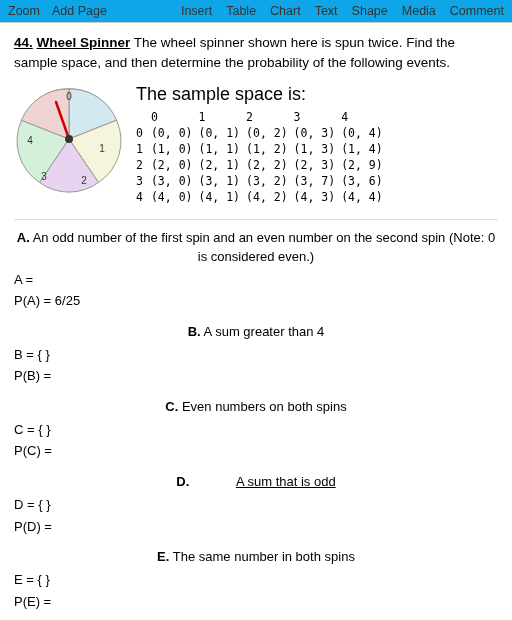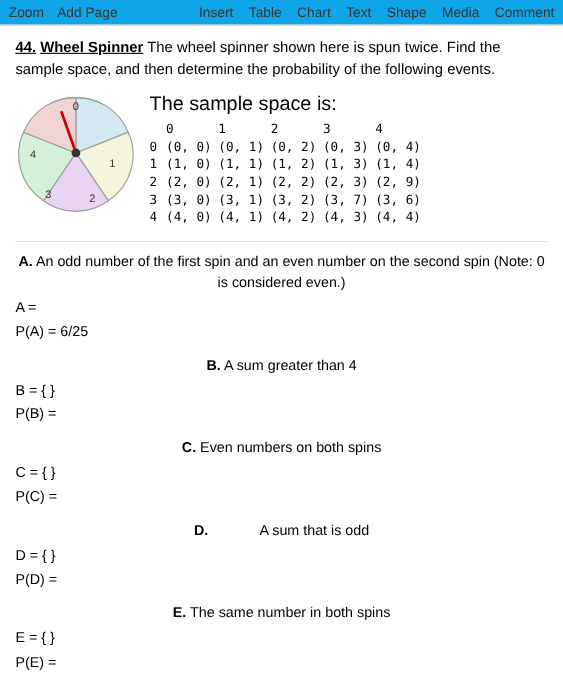--- a/index.html
+++ b/index.html
@@ -118,20 +118,21 @@
       margin-bottom: 3px;
       line-height: 1.5;
       text-align: center;
     }
 
     .section-label .letter {
       font-weight: bold;
     }
 
     .underline {
+      text-decoration: underline;
       margin-left: 43px;
     }
 
     .answer-line {
       font-size: 13px;
       margin-bottom: 1px;
       line-height: 1.6;
     }
 
     .divider {

